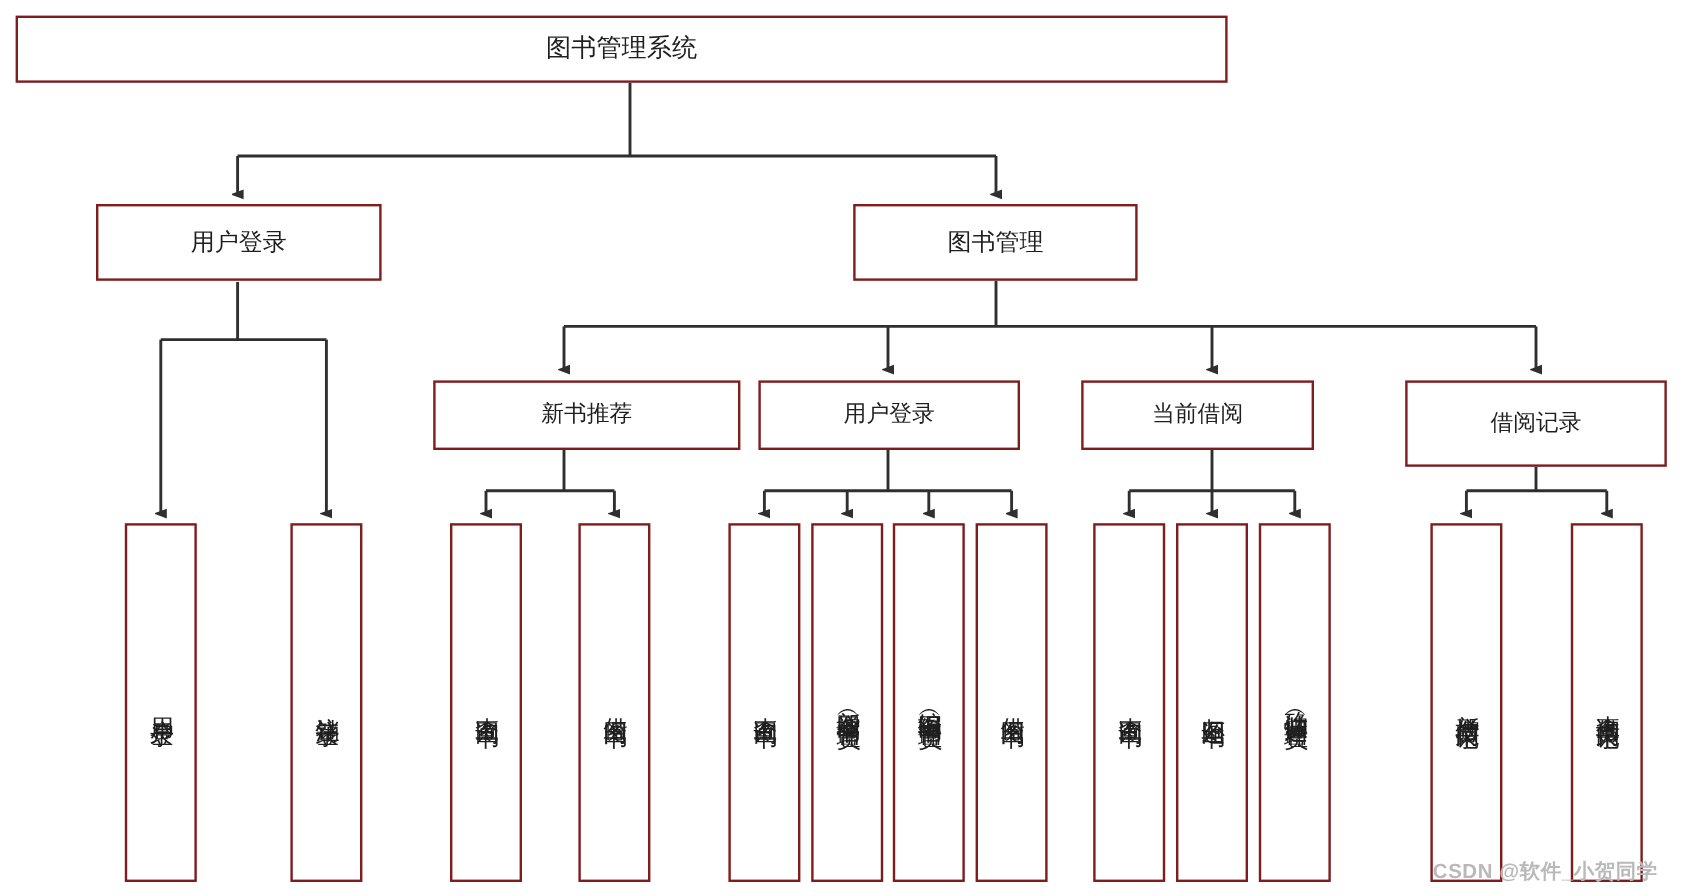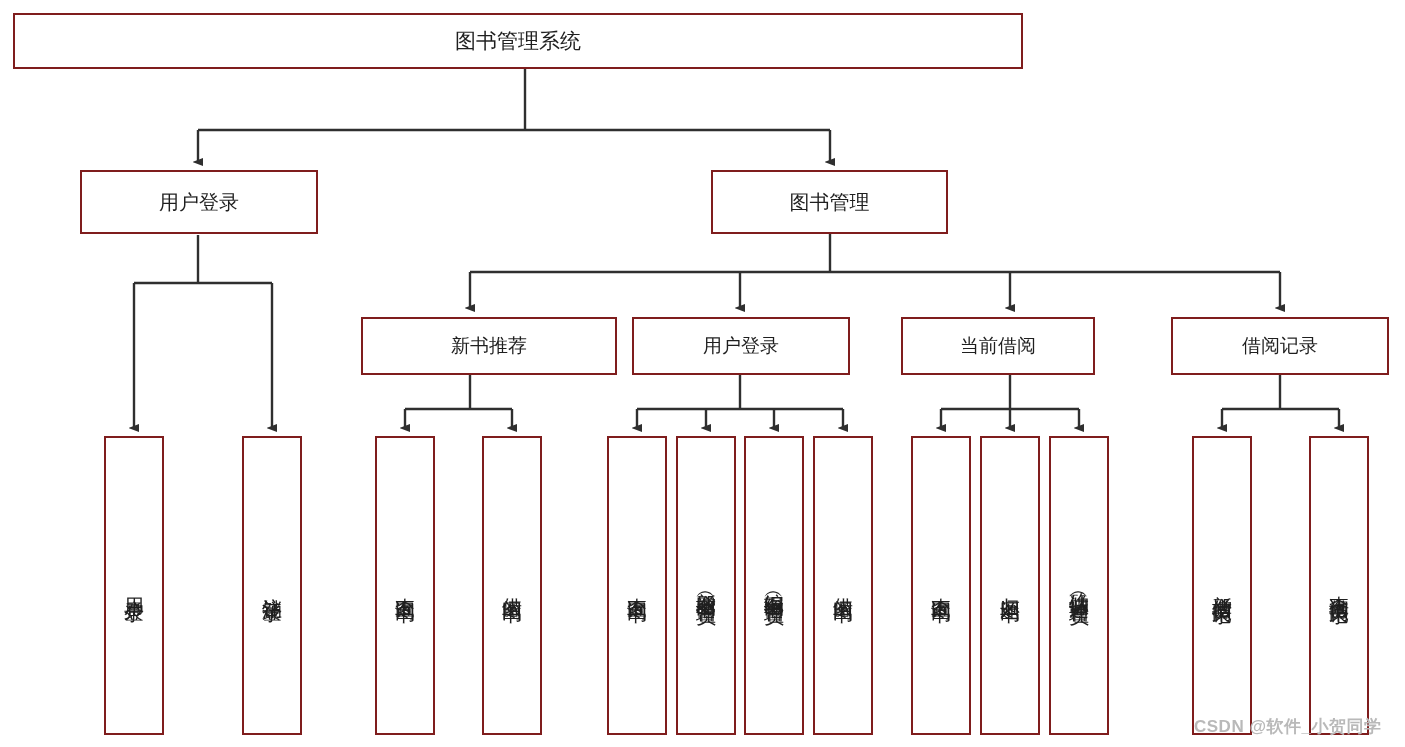--- a/index.html
+++ b/index.html
@@ -135,21 +135,21 @@
   </div>
 
   <div class="node lvl3" style="left:632px; top:317px; width:218px; height:58px;">
     <span>用户登录</span>
   </div>
 
   <div class="node lvl3" style="left:901px; top:317px; width:194px; height:58px;">
     <span>当前借阅</span>
   </div>
 
-  <div class="node lvl3" style="left:1171px; top:317px; width:218px; height:58px;">
+  <div class="node lvl3" style="left:1171px; top:317px; width:218px; height:72px;">
     <span>借阅记录</span>
   </div>
 
   <div class="node leaf" style="left:104px; top:436px; width:60px; height:299px;">
     <span class="vtext">用户登录</span>
   </div>
 
   <div class="node leaf" style="left:242px; top:436px; width:60px; height:299px;">
     <span class="vtext">注销登录</span>
   </div>

